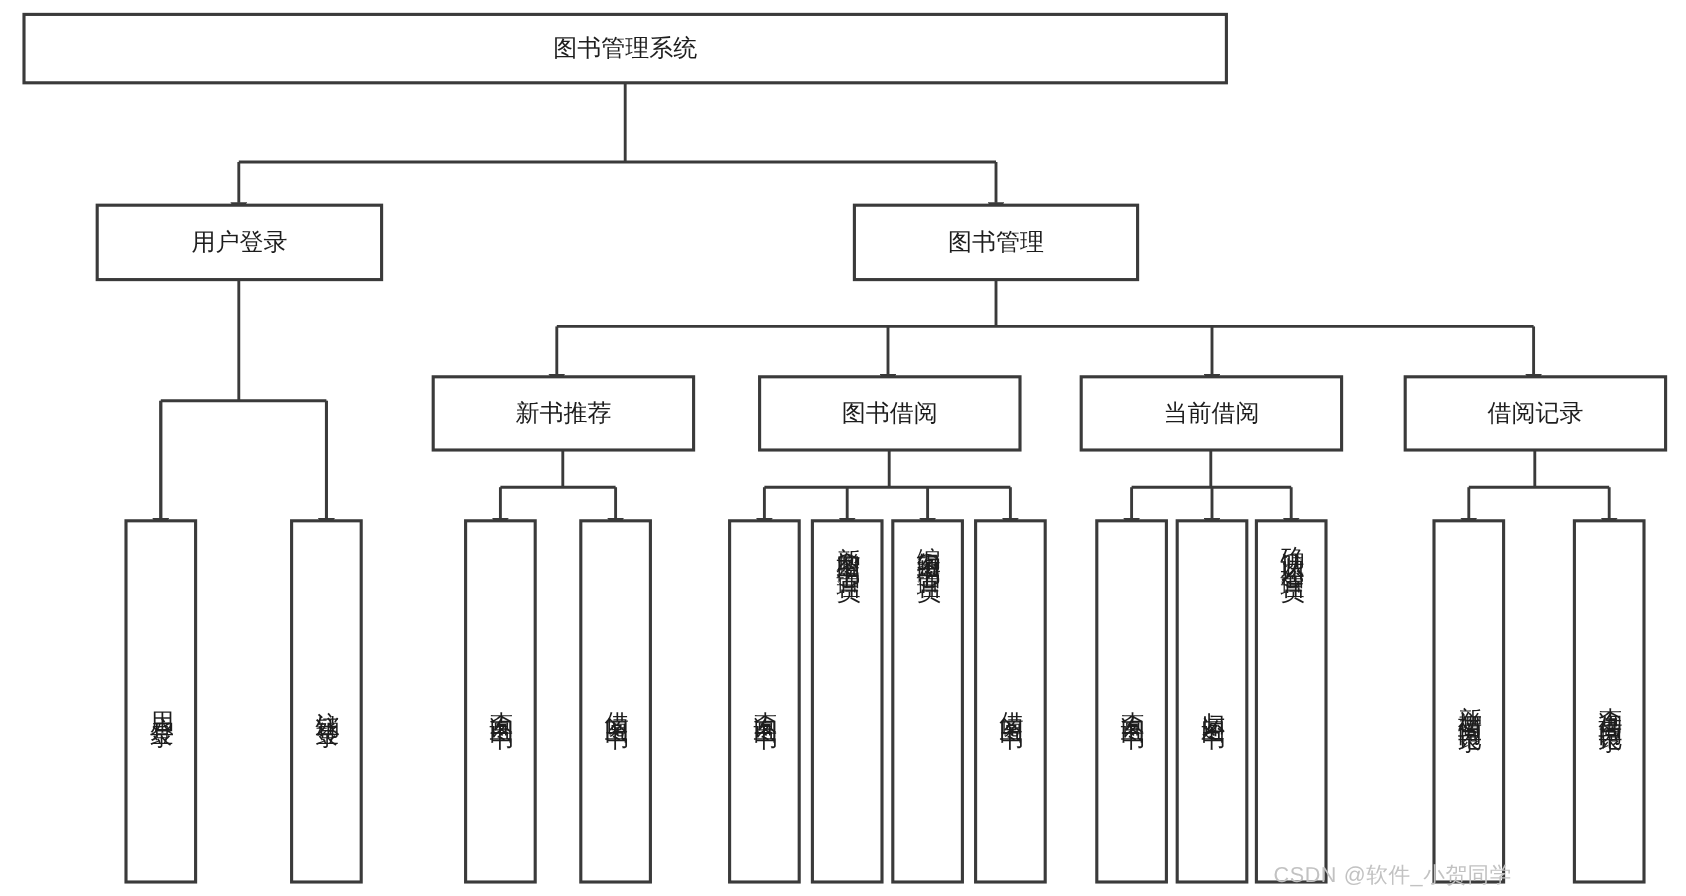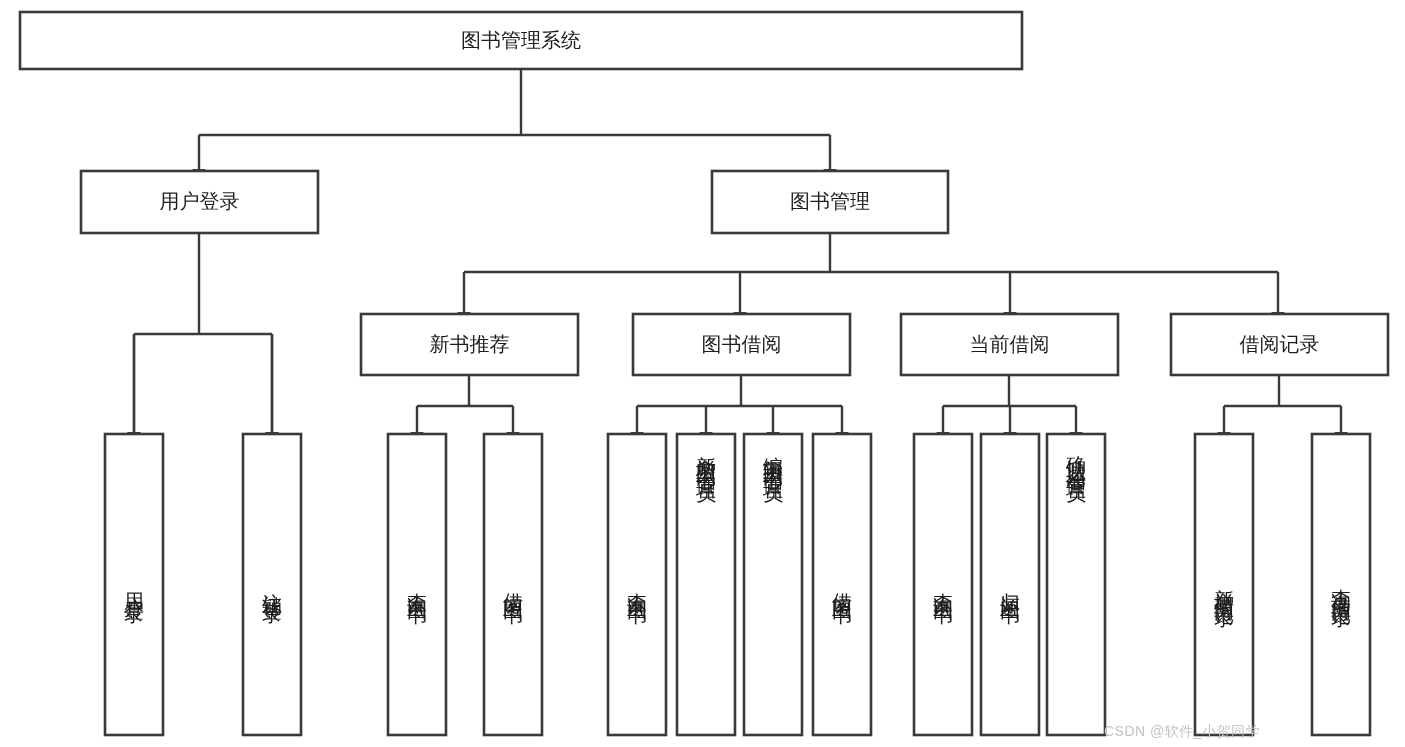--- a/index.html
+++ b/index.html
@@ -71,21 +71,21 @@
     text-orientation: upright;
     letter-spacing: 4px;
     white-space: nowrap;
     line-height: 1.05;
   }
   .watermark {
     position: absolute;
     right: 12px;
     bottom: 6px;
     font-family: "Liberation Sans", "DejaVu Sans", sans-serif;
-    font-size: 14px;
+    font-size: 18px;
     color: #c2c2c2;
     letter-spacing: 0.5px;
     white-space: nowrap;
     user-select: none;
   }
 </style>
 </head>
 <body>
 
 <div id="diagram-root">

